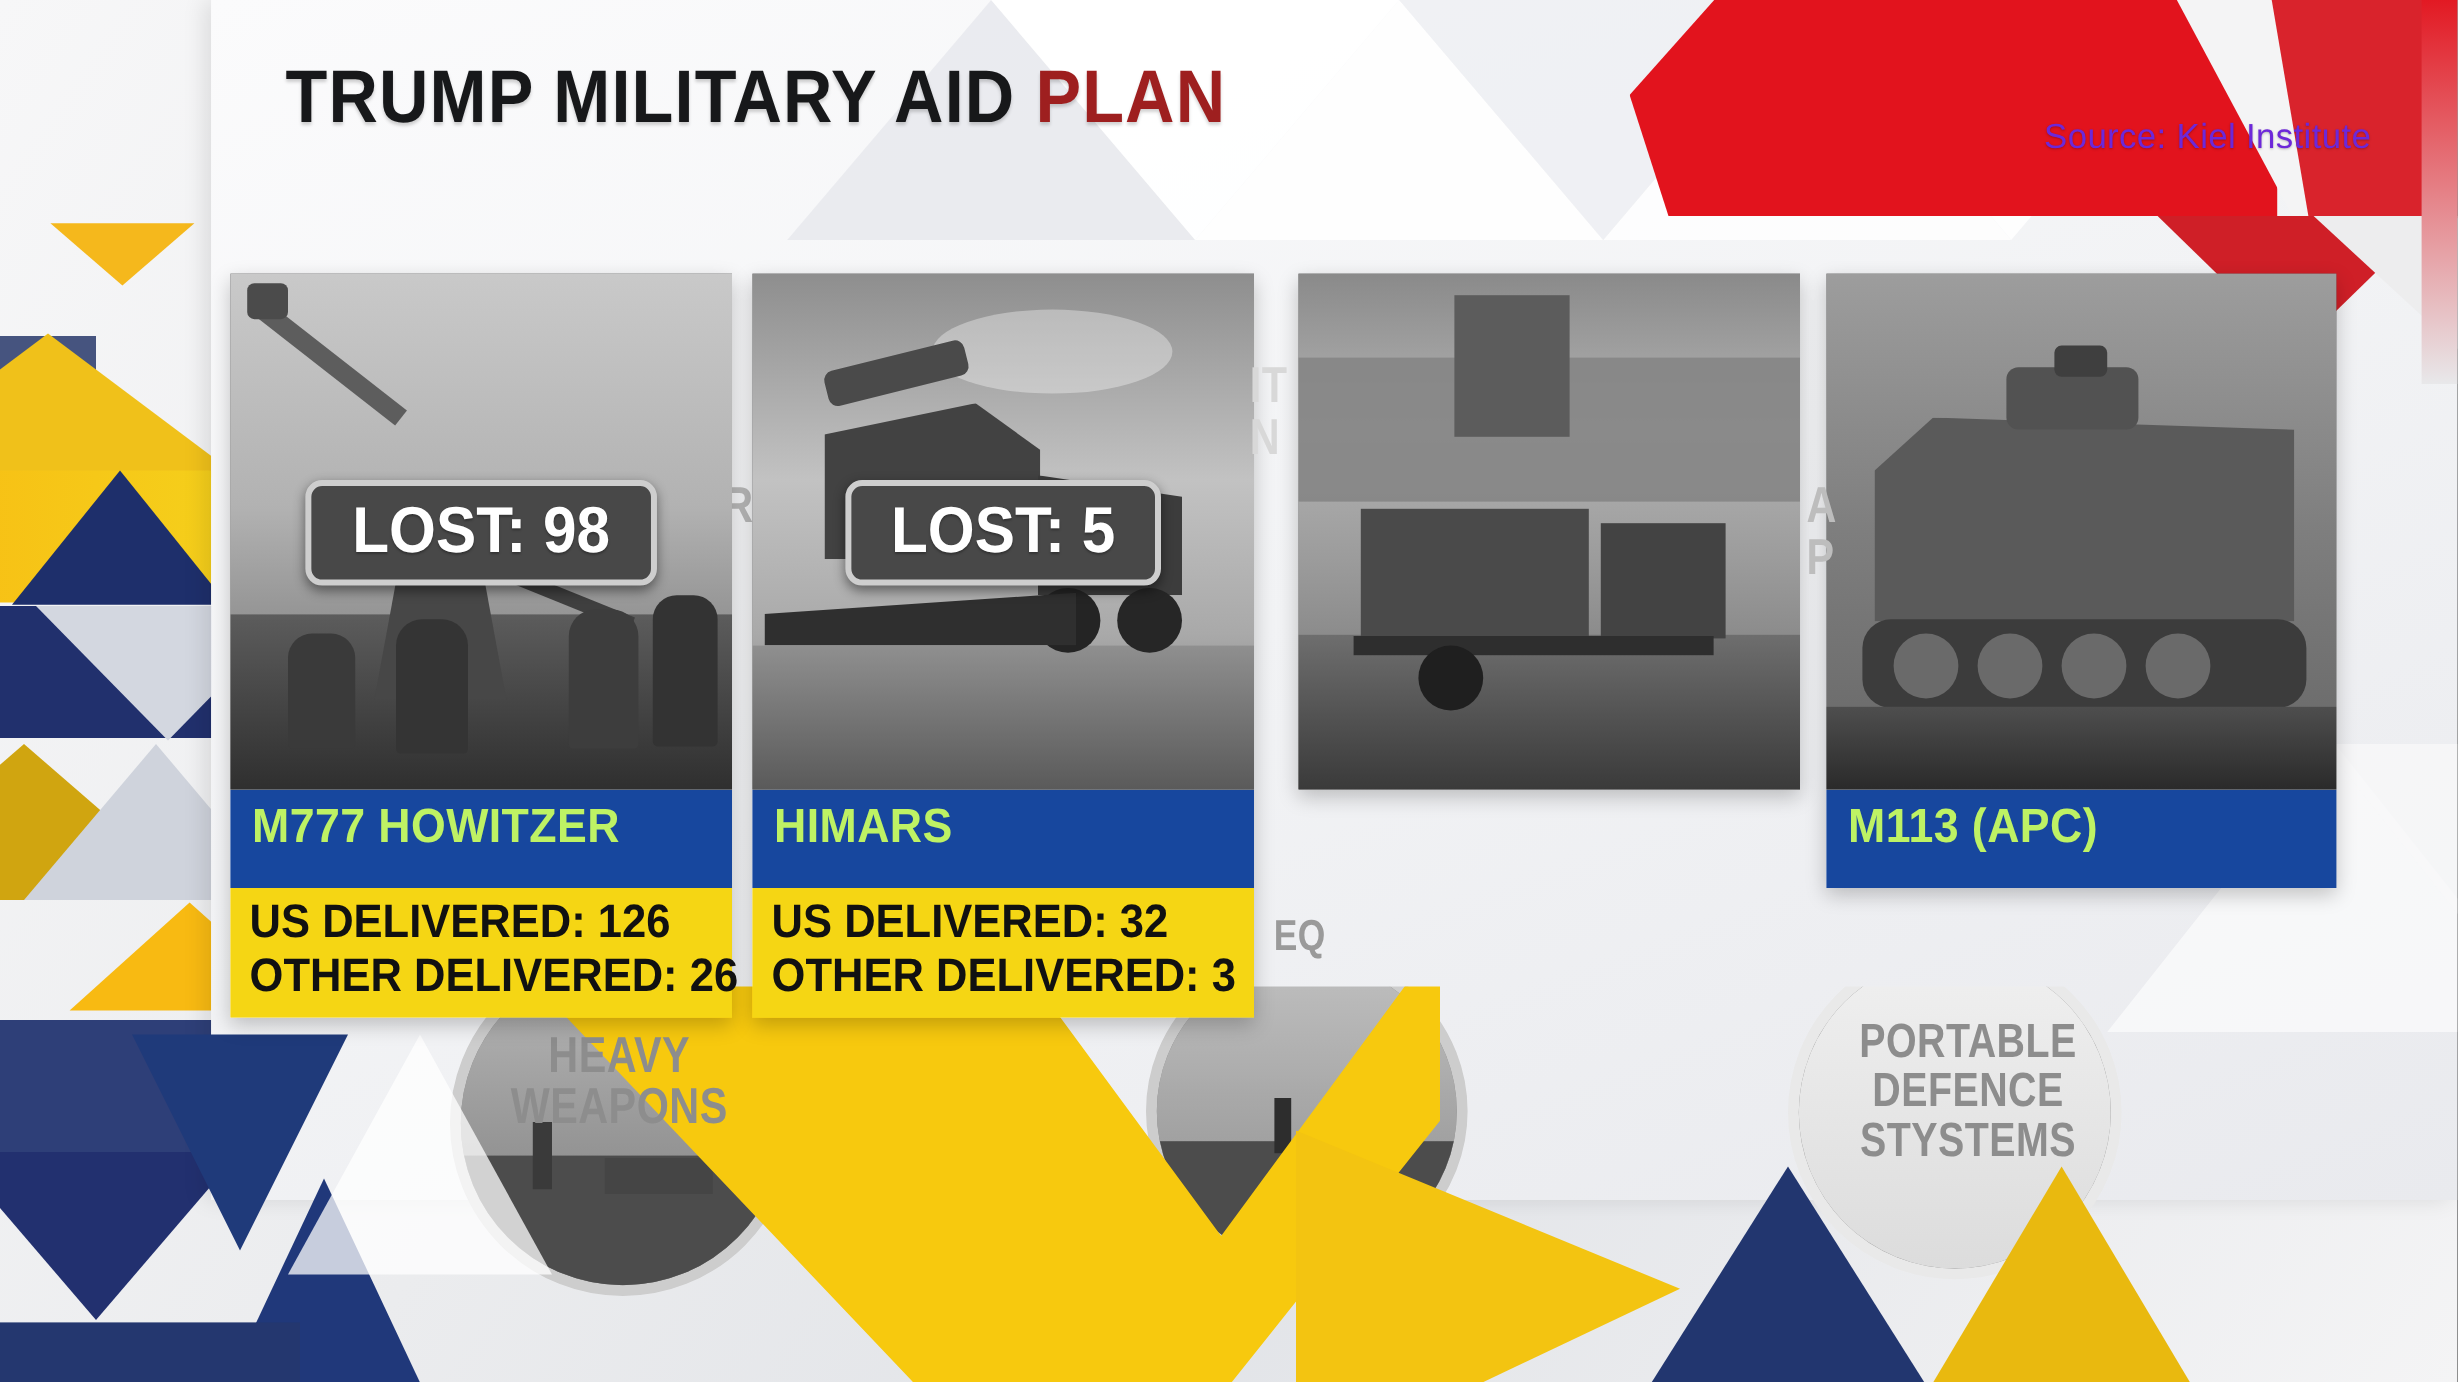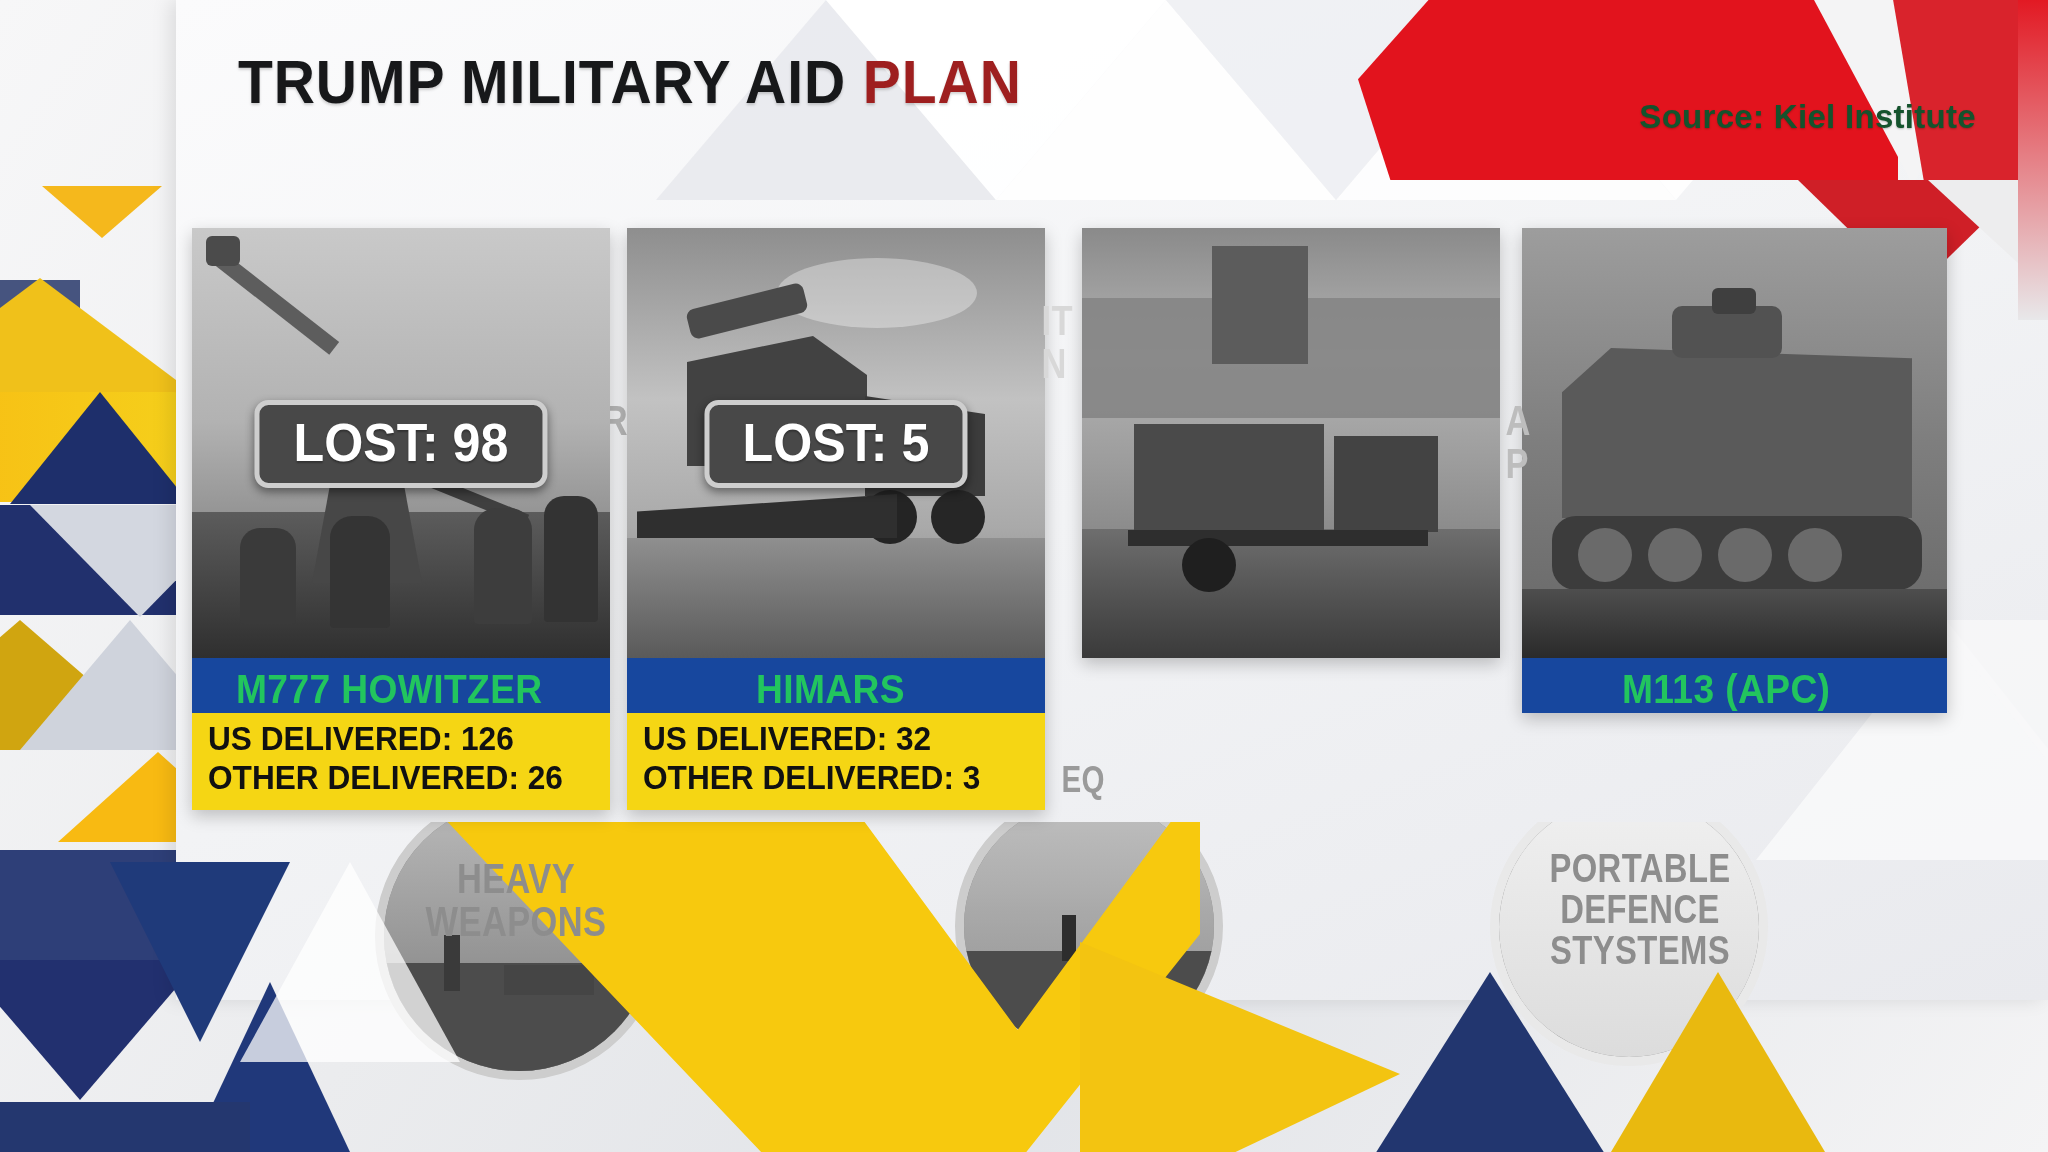--- a/index.html
+++ b/index.html
@@ -60,23 +60,23 @@
     transform:scaleX(.92);
     transform-origin:left center;
     white-space:nowrap;
     text-shadow:0 2px 3px rgba(0,0,0,.18);
   }
   .headline .accent{color:#9e1f1f;}
 
   
   .source{
     position:absolute;right:72px;top:98px;
-    color:#14532d;
-    font-size:33px;
-    font-weight:700;
+    color:#6d28d9;
+    font-size:29px;
+    font-weight:400;
     letter-spacing:.3px;
     white-space:nowrap;
     text-shadow:0 1px 2px rgba(0,0,0,.25);
     z-index:6;
   }
 
   
   .cards{position:absolute;left:0;top:0;width:2048px;height:1152px;}
   .card{
     position:absolute;top:228px;width:418px;
@@ -119,38 +119,37 @@
     letter-spacing:0px;
     white-space:nowrap;
     box-shadow:0 4px 10px rgba(0,0,0,.45);
     text-shadow:0 2px 2px rgba(0,0,0,.3);
     z-index:3;
   }
   .lost span{display:inline-block;transform:scaleX(.93);}
 
   .namebar{
     background:#17479e;
-    color:#22c55e;
+    color:#bef264;
     font-size:40px;
     font-weight:900;
     letter-spacing:.4px;
-    padding:9px 18px 1px 18px;
+    padding:9px 18px 28px 18px;
     white-space:nowrap;
     overflow:hidden;
-    text-align:center;
   }
   .namebar span{display:inline-block;transform:scaleX(.93);transform-origin:left center;}
 
   .statbar{
     background:#f5d614;
     color:#111111;
     padding:6px 16px 12px 16px;
   }
   .statline{
-    font-size:34px;
+    font-size:39px;
     font-weight:900;
     letter-spacing:0px;
     line-height:1.16;
     white-space:nowrap;
   }
   .statline span{display:inline-block;transform:scaleX(.93);transform-origin:left center;}
 
   
   .lower{position:absolute;left:0;bottom:0;width:2048px;height:330px;overflow:hidden;z-index:1;}
   .bubble{

